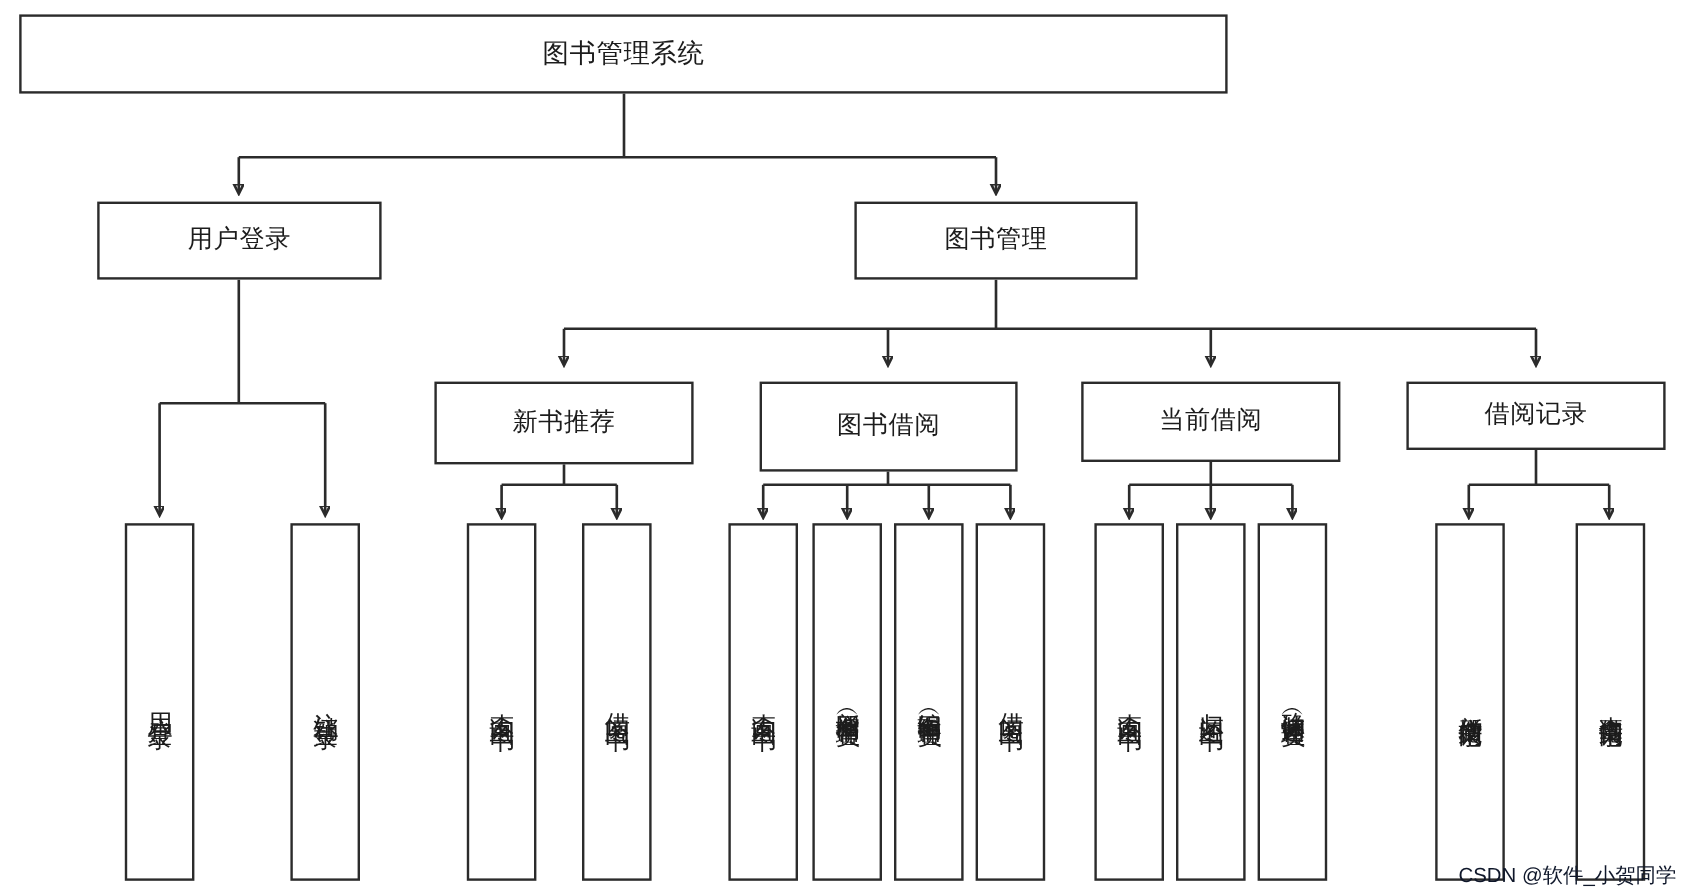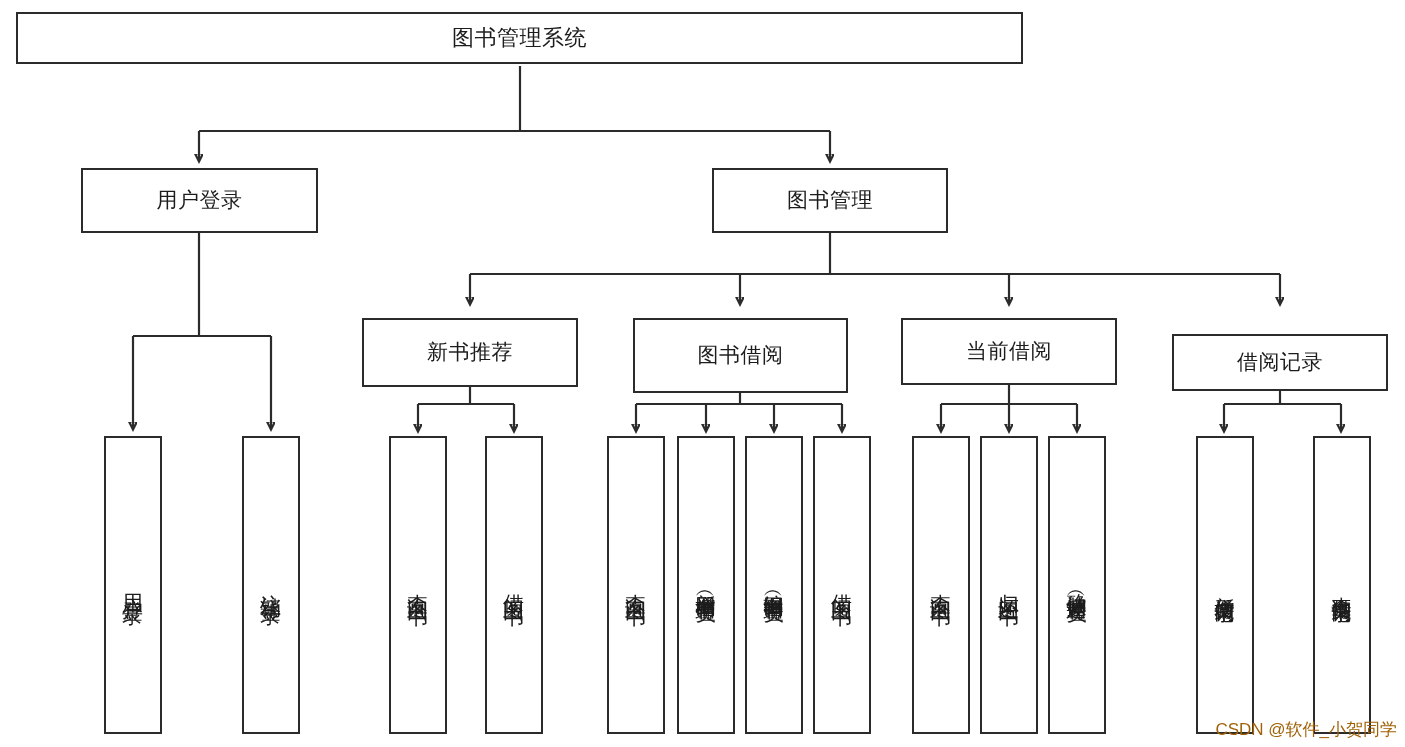--- a/index.html
+++ b/index.html
@@ -69,21 +69,21 @@
   svg.links path, svg.links line {
     stroke: #2b2b2b;
     stroke-width: 2.2;
     fill: none;
   }
   .watermark {
     position: absolute;
     right: 8px;
     bottom: 6px;
     font-size: 17px;
-    color: #a16207;
+    color: #0f172a;
     white-space: nowrap;
     font-family: "Liberation Sans", "DejaVu Sans", sans-serif;
   }
 </style>
 </head>
 <body>
 
 <div id="canvas">
 
   <svg class="links" viewBox="0 0 1405 747">
@@ -127,41 +127,41 @@
     <line x1="941" y1="404" x2="941" y2="430" marker-end="url(#arw)"></line>
     <line x1="1009" y1="404" x2="1009" y2="430" marker-end="url(#arw)"></line>
     <line x1="1077" y1="404" x2="1077" y2="430" marker-end="url(#arw)"></line>
 
     <line x1="1280" y1="375" x2="1280" y2="404"></line>
     <line x1="1224" y1="404" x2="1341" y2="404"></line>
     <line x1="1224" y1="404" x2="1224" y2="430" marker-end="url(#arw)"></line>
     <line x1="1341" y1="404" x2="1341" y2="430" marker-end="url(#arw)"></line>
   </svg>
 
-  <div class="node horiz root" style="left:16px; top:12px; width:1007px; height:52px;">
+  <div class="node horiz root" style="left:16px; top:12px; width:1007px; height:66px;">
     <span class="node-label">图书管理系统</span>
   </div>
 
   <div class="node horiz" style="left:81px; top:168px; width:237px; height:65px;">
     <span class="node-label">用户登录</span>
   </div>
   <div class="node horiz" style="left:712px; top:168px; width:236px; height:65px;">
     <span class="node-label">图书管理</span>
   </div>
 
   <div class="node horiz" style="left:362px; top:318px; width:216px; height:69px;">
     <span class="node-label">新书推荐</span>
   </div>
   <div class="node horiz" style="left:633px; top:318px; width:215px; height:75px;">
     <span class="node-label">图书借阅</span>
   </div>
   <div class="node horiz" style="left:901px; top:318px; width:216px; height:67px;">
     <span class="node-label">当前借阅</span>
   </div>
-  <div class="node horiz" style="left:1172px; top:318px; width:216px; height:57px;margin-top:16px;">
+  <div class="node horiz" style="left:1172px; top:318px; width:216px; height:57px;">
     <span class="node-label">借阅记录</span>
   </div>
 
   <div class="node vert" style="left:104px; top:436px; width:58px; height:298px;">
     <span class="node-label">用户登录</span>
   </div>
   <div class="node vert" style="left:242px; top:436px; width:58px; height:298px;">
     <span class="node-label">注销登录</span>
   </div>
 

